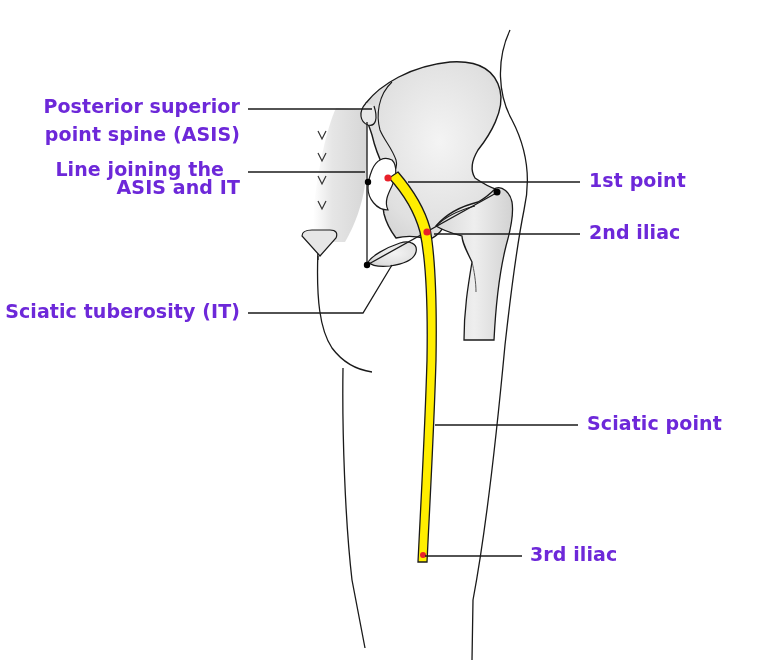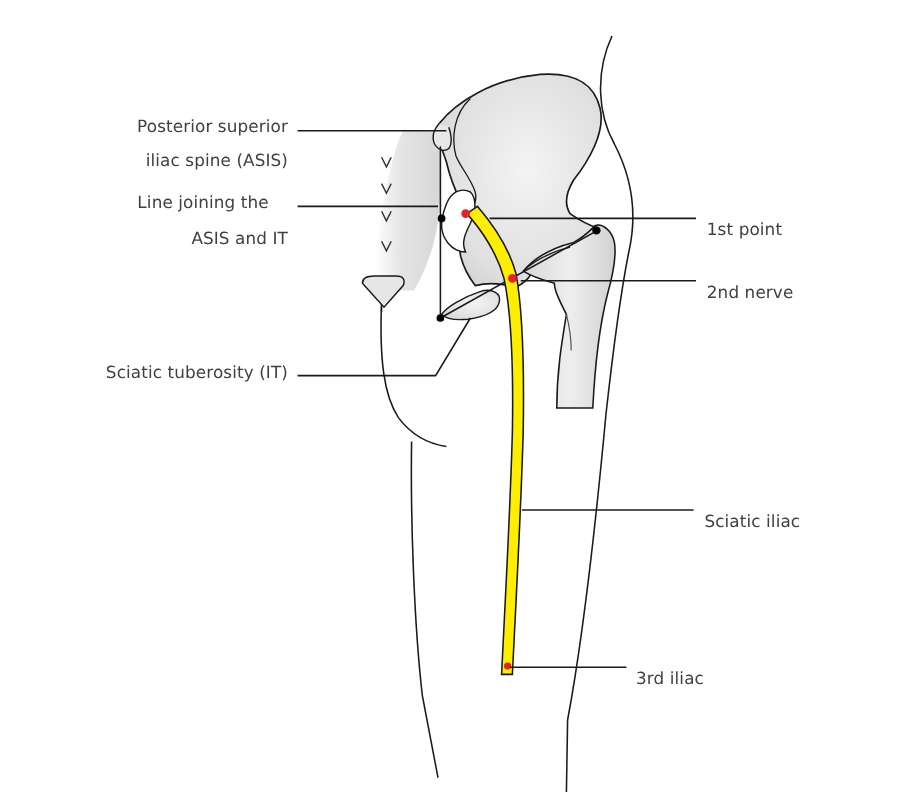--- a/index.html
+++ b/index.html
@@ -1,22 +1,22 @@
 <!DOCTYPE html>
 <html><head>
   <meta charset="utf-8">
   <style>
     html, body { margin: 0; padding: 0; background: #ffffff; }
     body { width: 768px; height: 669px; position: relative; overflow: hidden;
            font-family: "DejaVu Sans", sans-serif; }
     #diagram { position: absolute; left: 0; top: 0; width: 768px; height: 669px; }
-    .label { position: absolute; font-size: 14px; color: #404040; line-height: 24px;
-             white-space: nowrap; letter-spacing: 0.1px; }
+    .label { position: absolute; font-size: 19px; color: #6d28d9; line-height: 24px;
+             white-space: nowrap; letter-spacing: 0.1px; font-weight: bold; }
     .label.right-align { text-align: right; }
-    .label.left-align { text-align: left; margin-top: 12px; }
+    .label.left-align { text-align: left; }
   </style>
 </head>
 <body>
 
 <svg id="diagram" viewBox="0 0 768 669" xmlns="http://www.w3.org/2000/svg">
   <defs>
     <radialGradient id="boneGrad" cx="0.55" cy="0.45" r="0.7">
       <stop offset="0" stop-color="#f4f4f4"></stop>
       <stop offset="0.7" stop-color="#e0e0e0"></stop>
       <stop offset="1" stop-color="#cfcfcf"></stop>
@@ -107,21 +107,21 @@
     <line x1="248" y1="172" x2="365" y2="172"></line>
     <polyline points="248,313 363,313 392,265"></polyline>
     <line x1="408" y1="182" x2="580" y2="182"></line>
     <line x1="434" y1="234" x2="580" y2="234"></line>
     <line x1="435" y1="425" x2="578" y2="425"></line>
     <line x1="425" y1="556" x2="522" y2="556"></line>
   </g>
 </svg>
 
 <div class="label right-align" style="right:528px; top:94px;">Posterior superior</div>
-<div class="label right-align" style="right:528px; top:122px;">iliac spine (ASIS)</div>
+<div class="label right-align" style="right:528px; top:122px;">point spine (ASIS)</div>
 <div class="label right-align" style="right:544px; top:157px;">Line joining the</div>
-<div class="label right-align" style="right:528px; top:187px;">ASIS and IT</div>
+<div class="label right-align" style="right:528px; top:175px;">ASIS and IT</div>
 <div class="label right-align" style="right:528px; top:299px;">Sciatic tuberosity (IT)</div>
 
 <div class="label left-align" style="left:589px; top:168px;">1st point</div>
-<div class="label left-align" style="left:589px; top:220px;">2nd nerve</div>
-<div class="label left-align" style="left:587px; top:411px;">Sciatic iliac</div>
+<div class="label left-align" style="left:589px; top:220px;">2nd iliac</div>
+<div class="label left-align" style="left:587px; top:411px;">Sciatic point</div>
 <div class="label left-align" style="left:530px; top:542px;">3rd iliac</div>
 
 </body></html>

